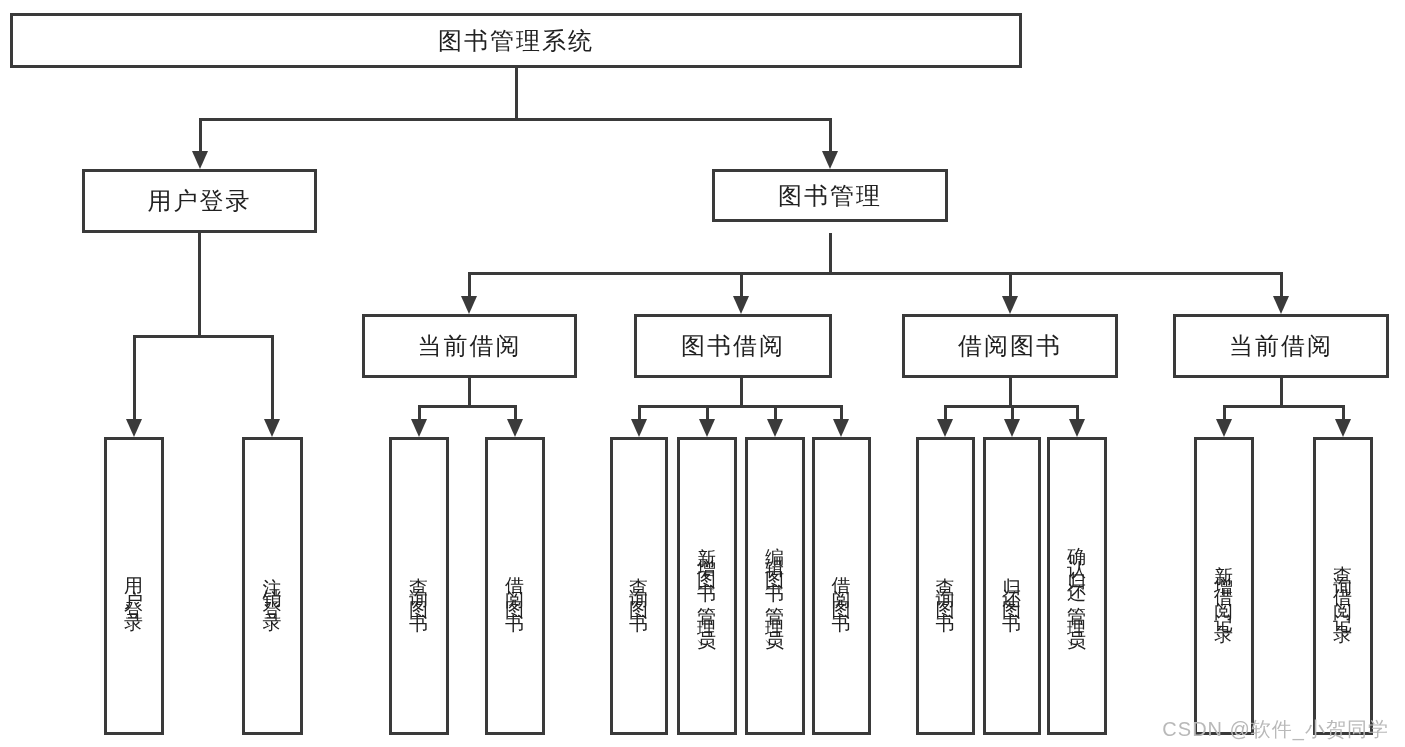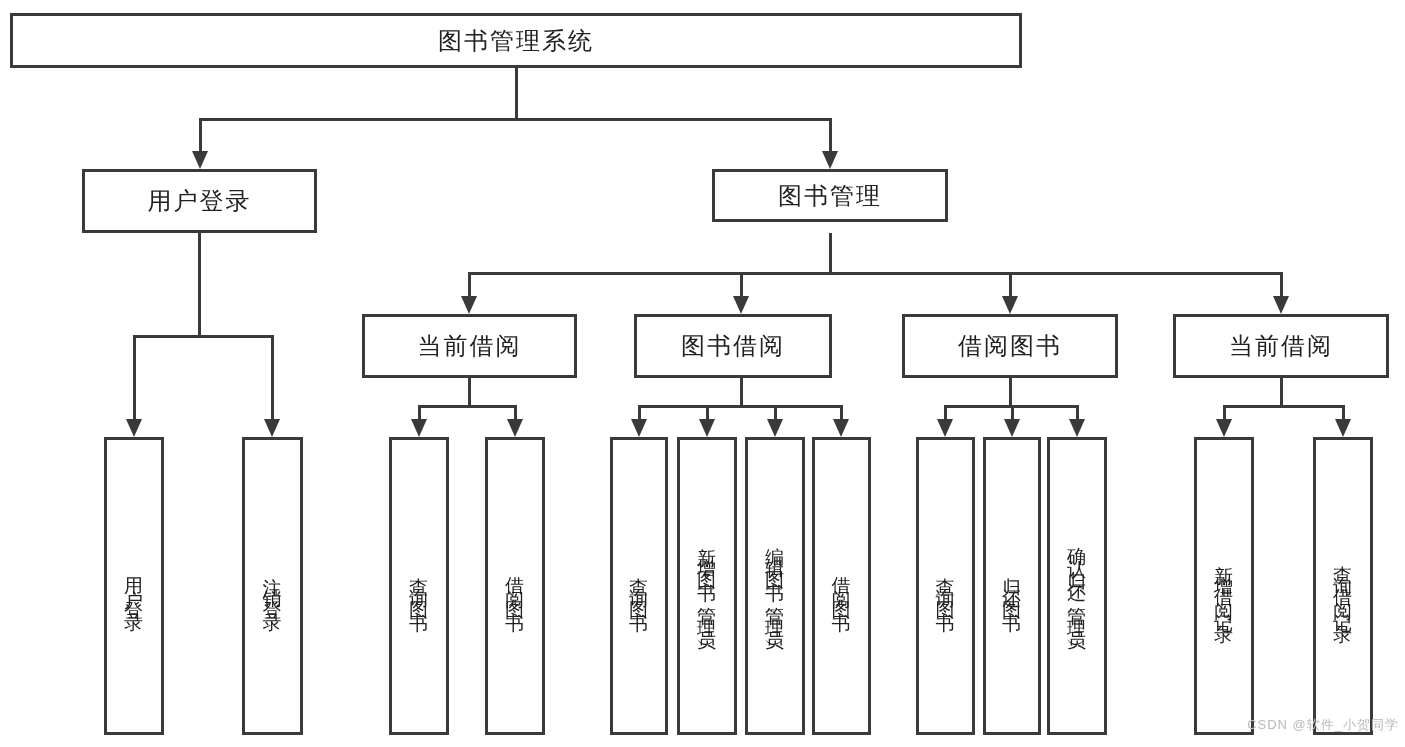--- a/index.html
+++ b/index.html
@@ -28,21 +28,21 @@
     writing-mode:vertical-rl;text-orientation:mixed;letter-spacing:12px;
     line-height:1;white-space:nowrap;
   }
   .ln{position:absolute;background:var(--line);}
   .arr{
     position:absolute;width:0;height:0;
     border-left:8px solid transparent;border-right:8px solid transparent;
     border-top:18px solid var(--line);
   }
   .watermark{
-    position:absolute;top:716px;right:6px;font-size:13px;color:var(--wm);
+    position:absolute;top:716px;right:16px;font-size:20px;color:var(--wm);
     z-index:10;letter-spacing:1px;
   }
 </style>
 </head>
 <body>
 
 <div class="canvas">
 
   <div class="box" style="left:10px;top:13px;width:1012px;height:55px;">
     <span>图书管理系统</span>

